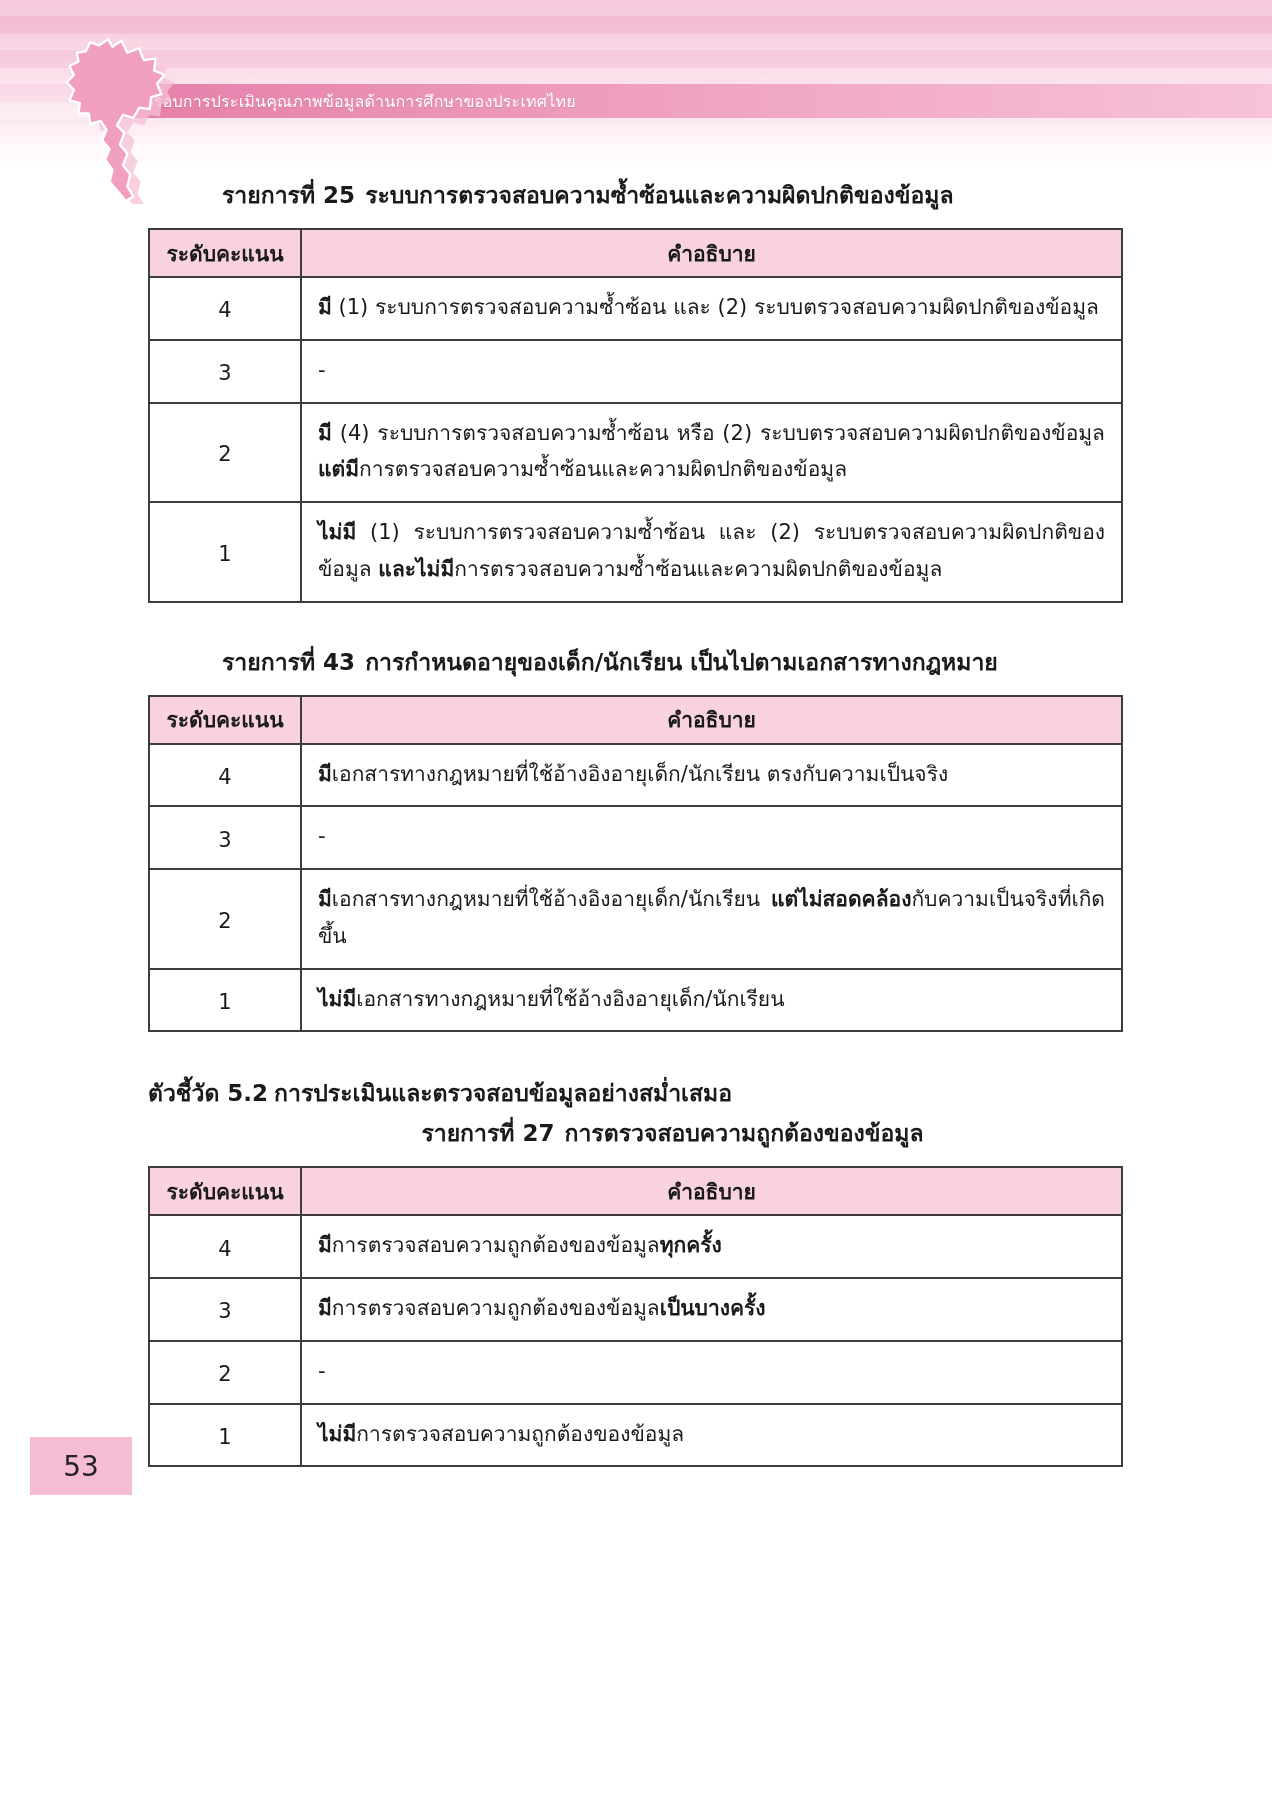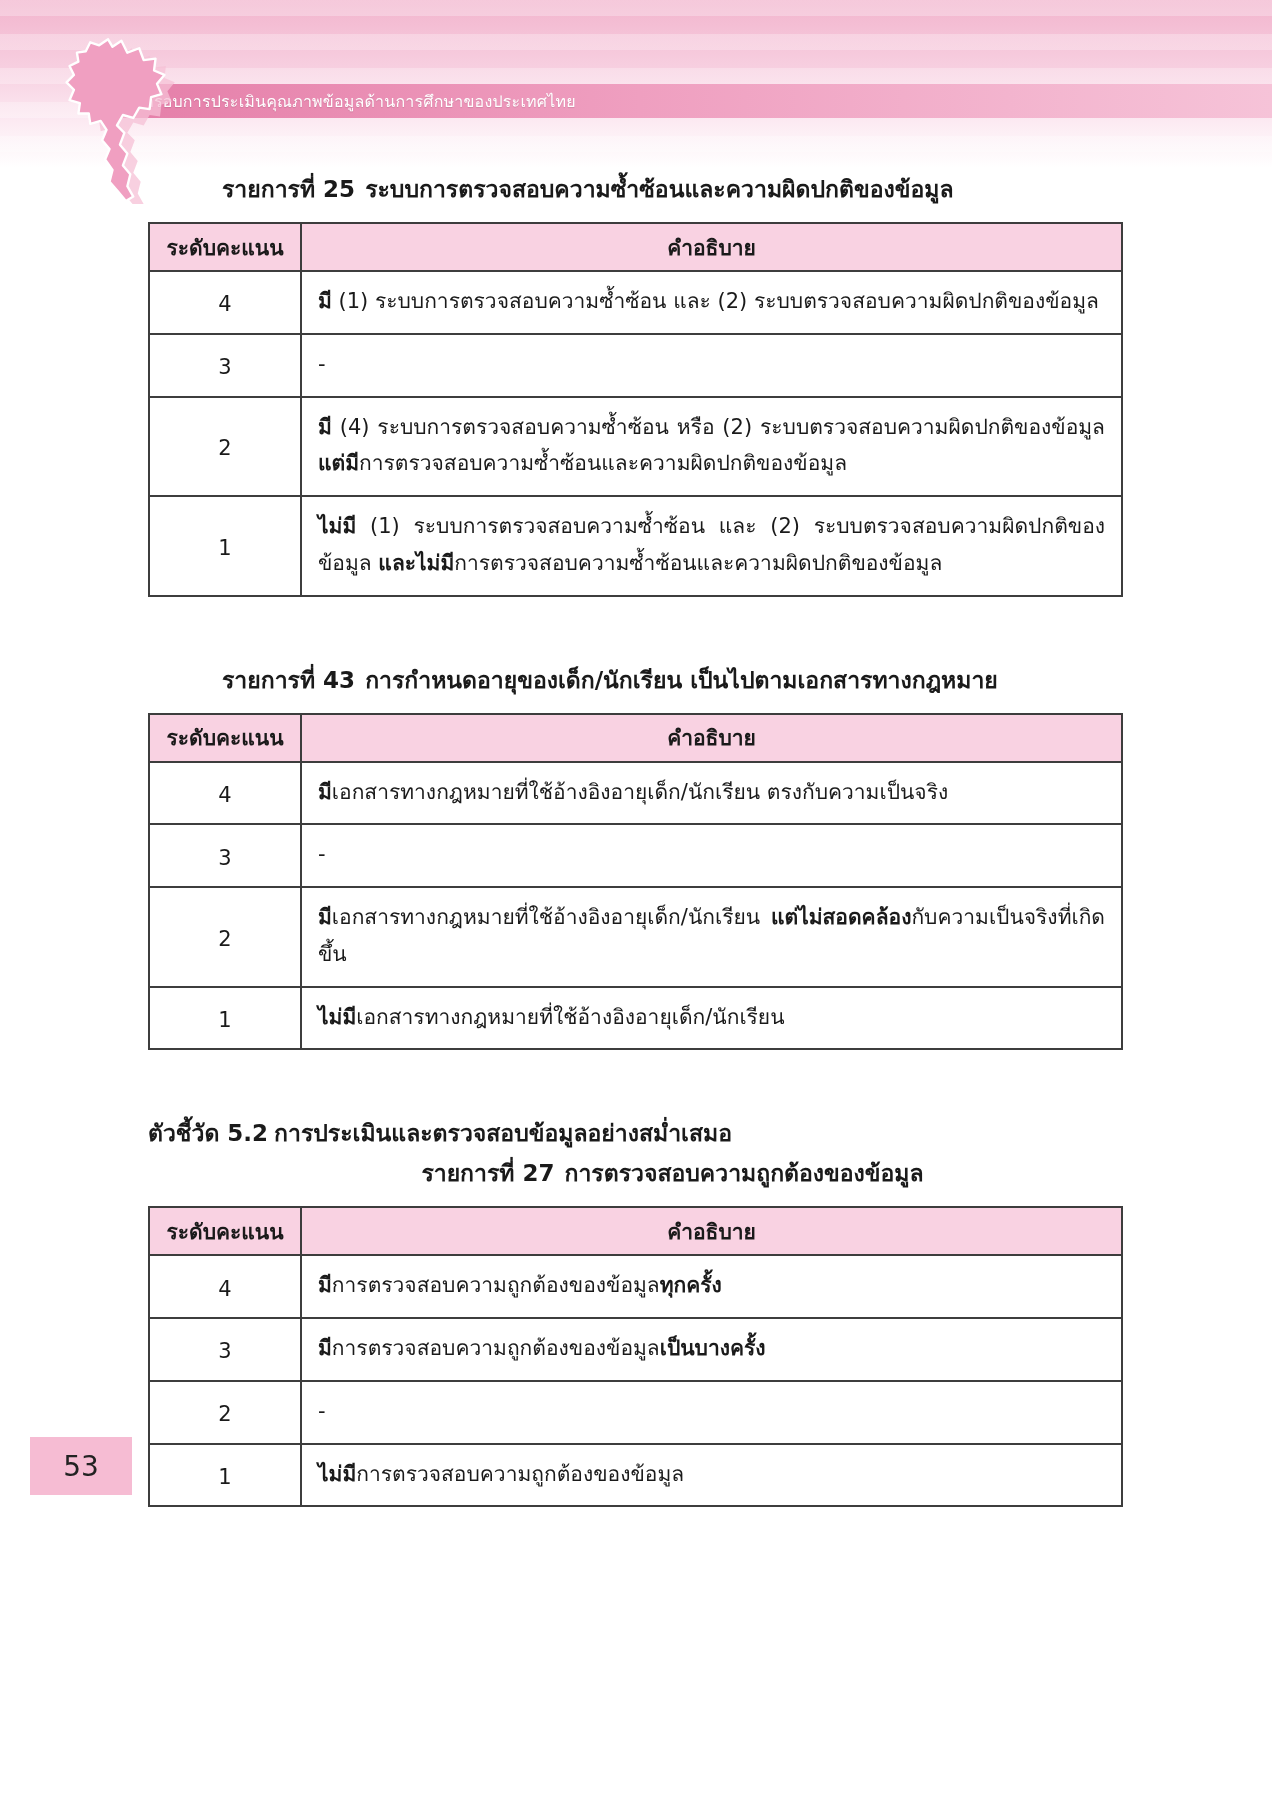--- a/index.html
+++ b/index.html
@@ -26,38 +26,38 @@
     display:flex;align-items:center;
     padding-left:22px;box-sizing:border-box;
   }
   .banner-strip span{
     color:#ffffff;font-size:16px;letter-spacing:.2px;
     text-shadow:0 1px 1px rgba(0,0,0,.12);
   }
   .map-wrap{position:absolute;left:34px;top:26px;width:160px;height:178px;z-index:3;}
 
   
-  .content{position:absolute;left:148px;top:168px;width:975px;}
+  .content{position:absolute;left:148px;top:174px;width:975px;}
 
   .item-title{
     margin:6px 0 18px 74px;
     font-size:23px;line-height:30px;font-weight:400;
   }
   .item-title .tl{font-weight:700;margin-right:10px;}
   .item-title .tt{font-weight:700;}
 
   .indicator-heading{
     margin:46px 0 10px 0;
     font-size:23px;line-height:30px;font-weight:700;
   }
   .indicator-heading .tl{margin-right:6px;}
 
   table.score-table{
     border-collapse:collapse;width:975px;
-    margin-bottom:68px;
+    margin-bottom:44px;
     table-layout:fixed;
   }
   table.score-table th, table.score-table td{
     border:2px solid #3d3d3d;
     font-size:21px;
     vertical-align:middle;
   }
   table.score-table th{
     background:#f9d2e2;
     font-weight:700;

